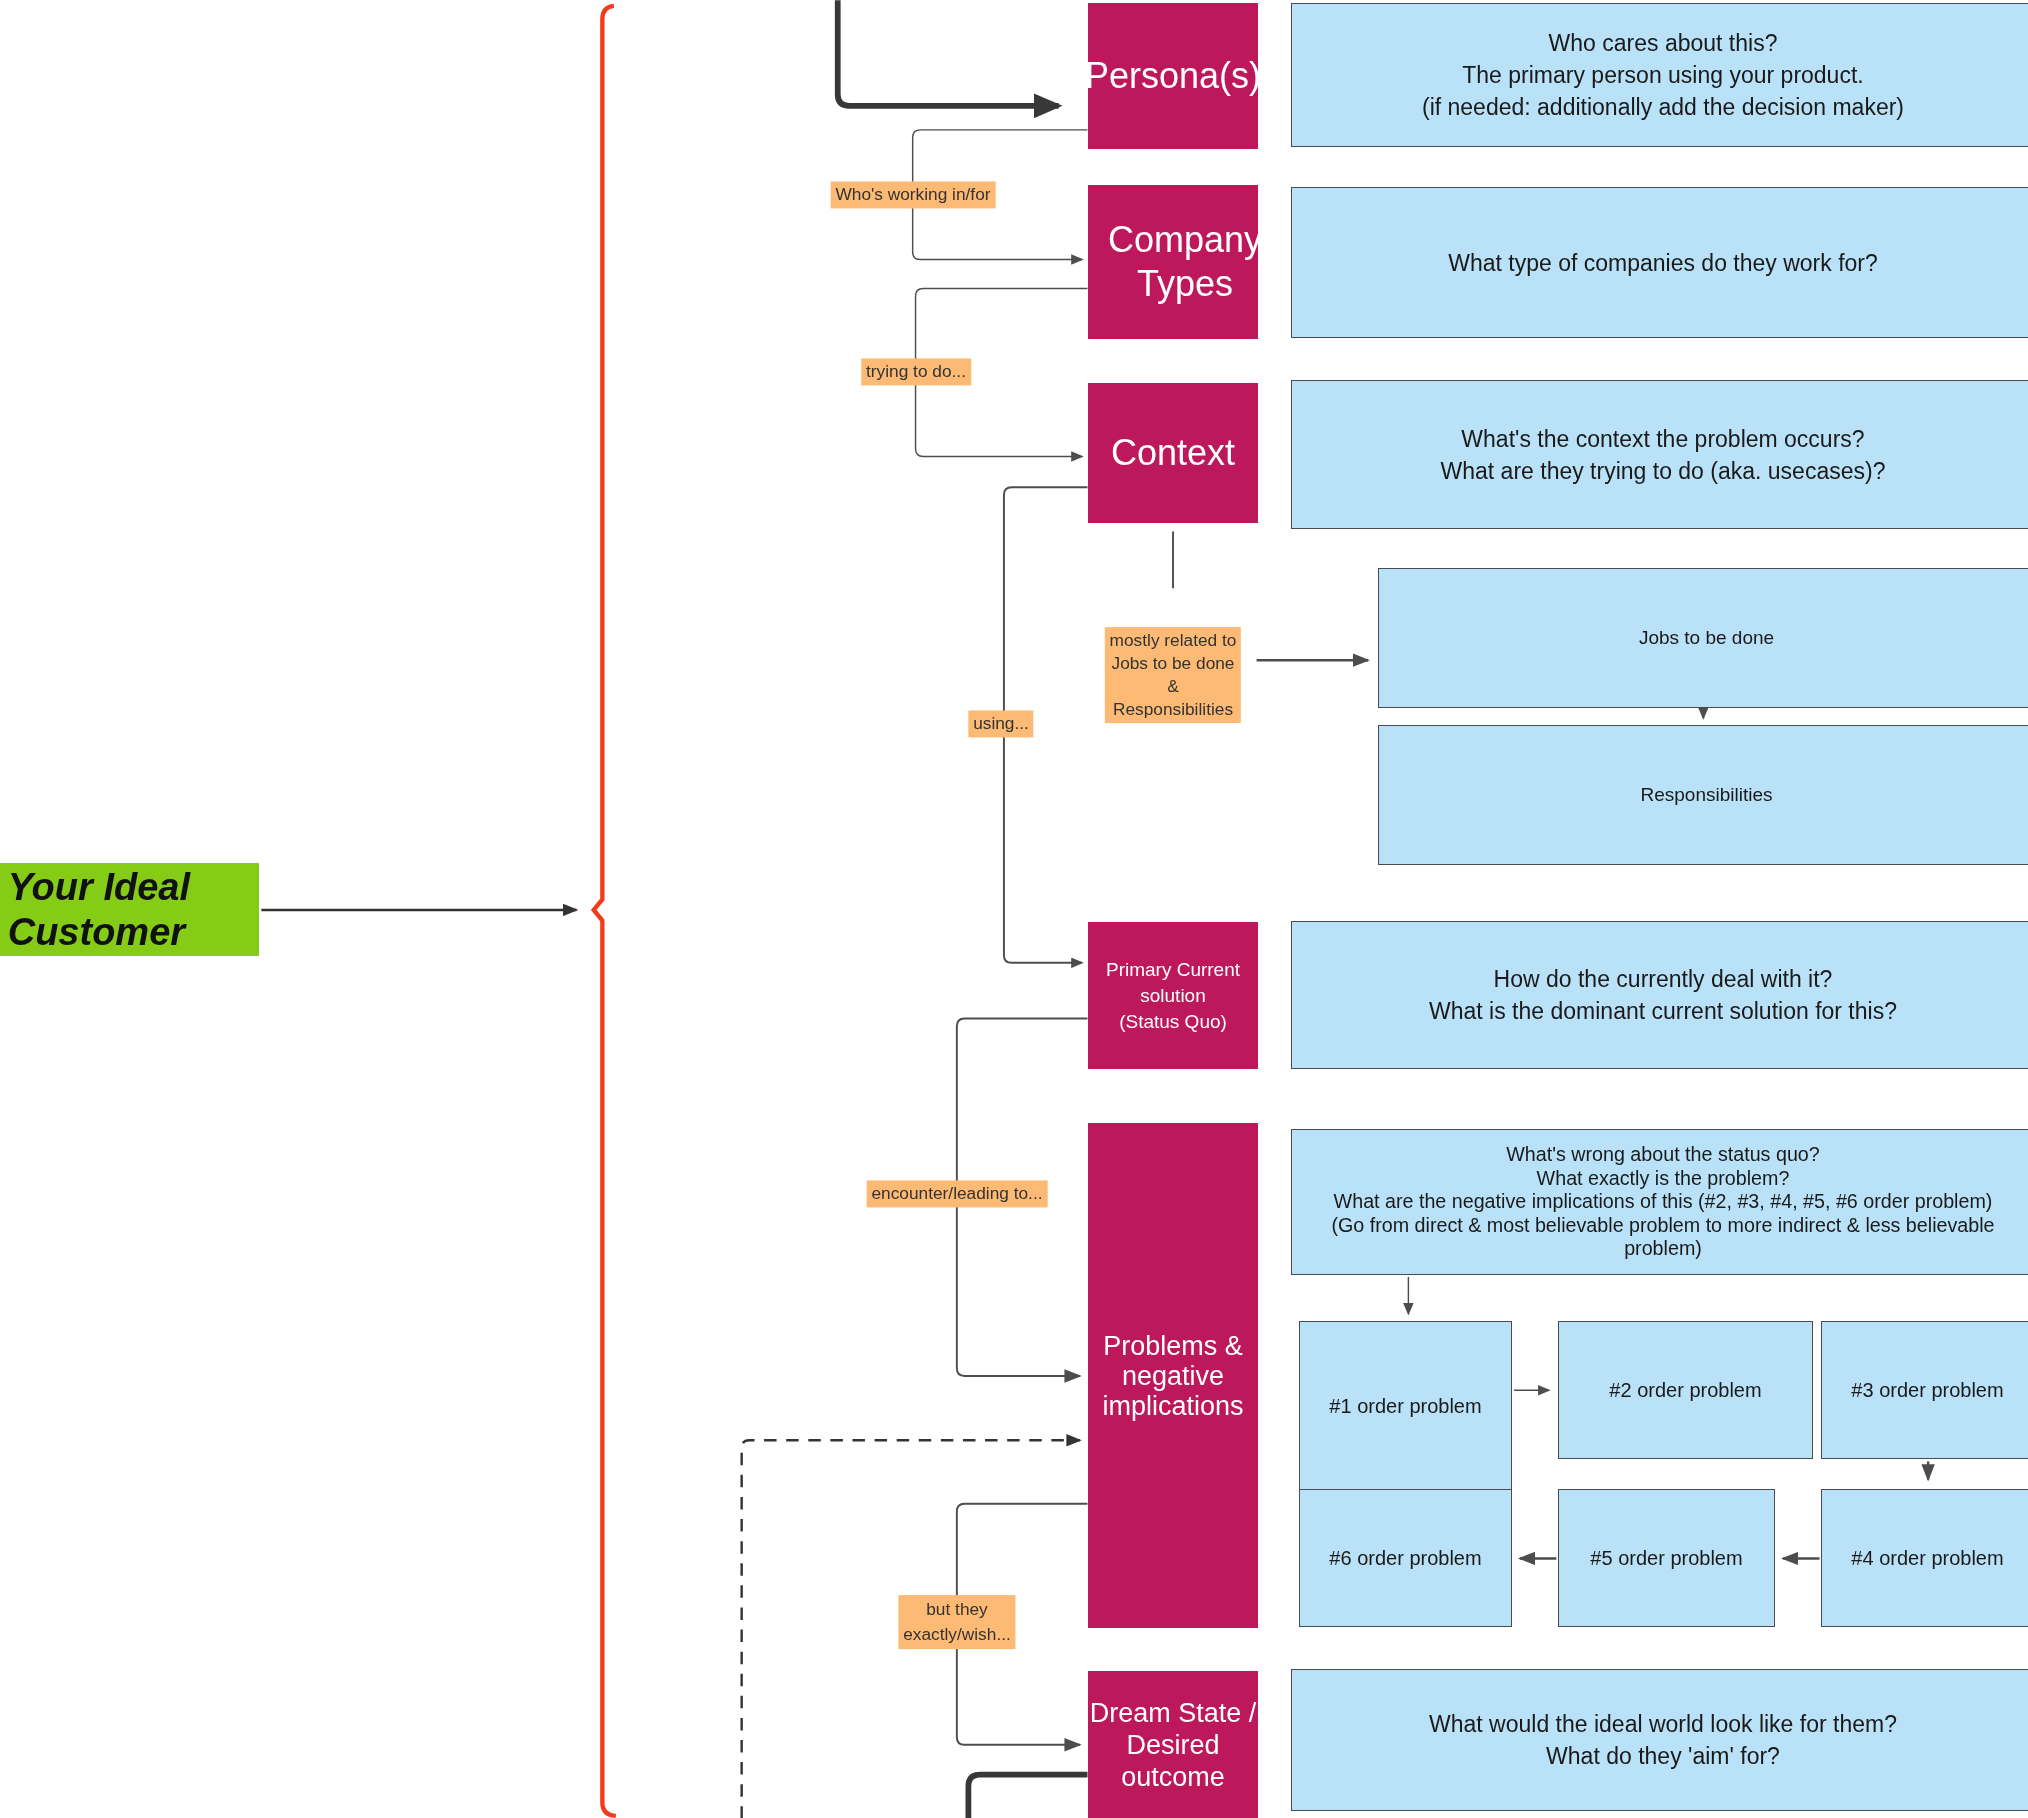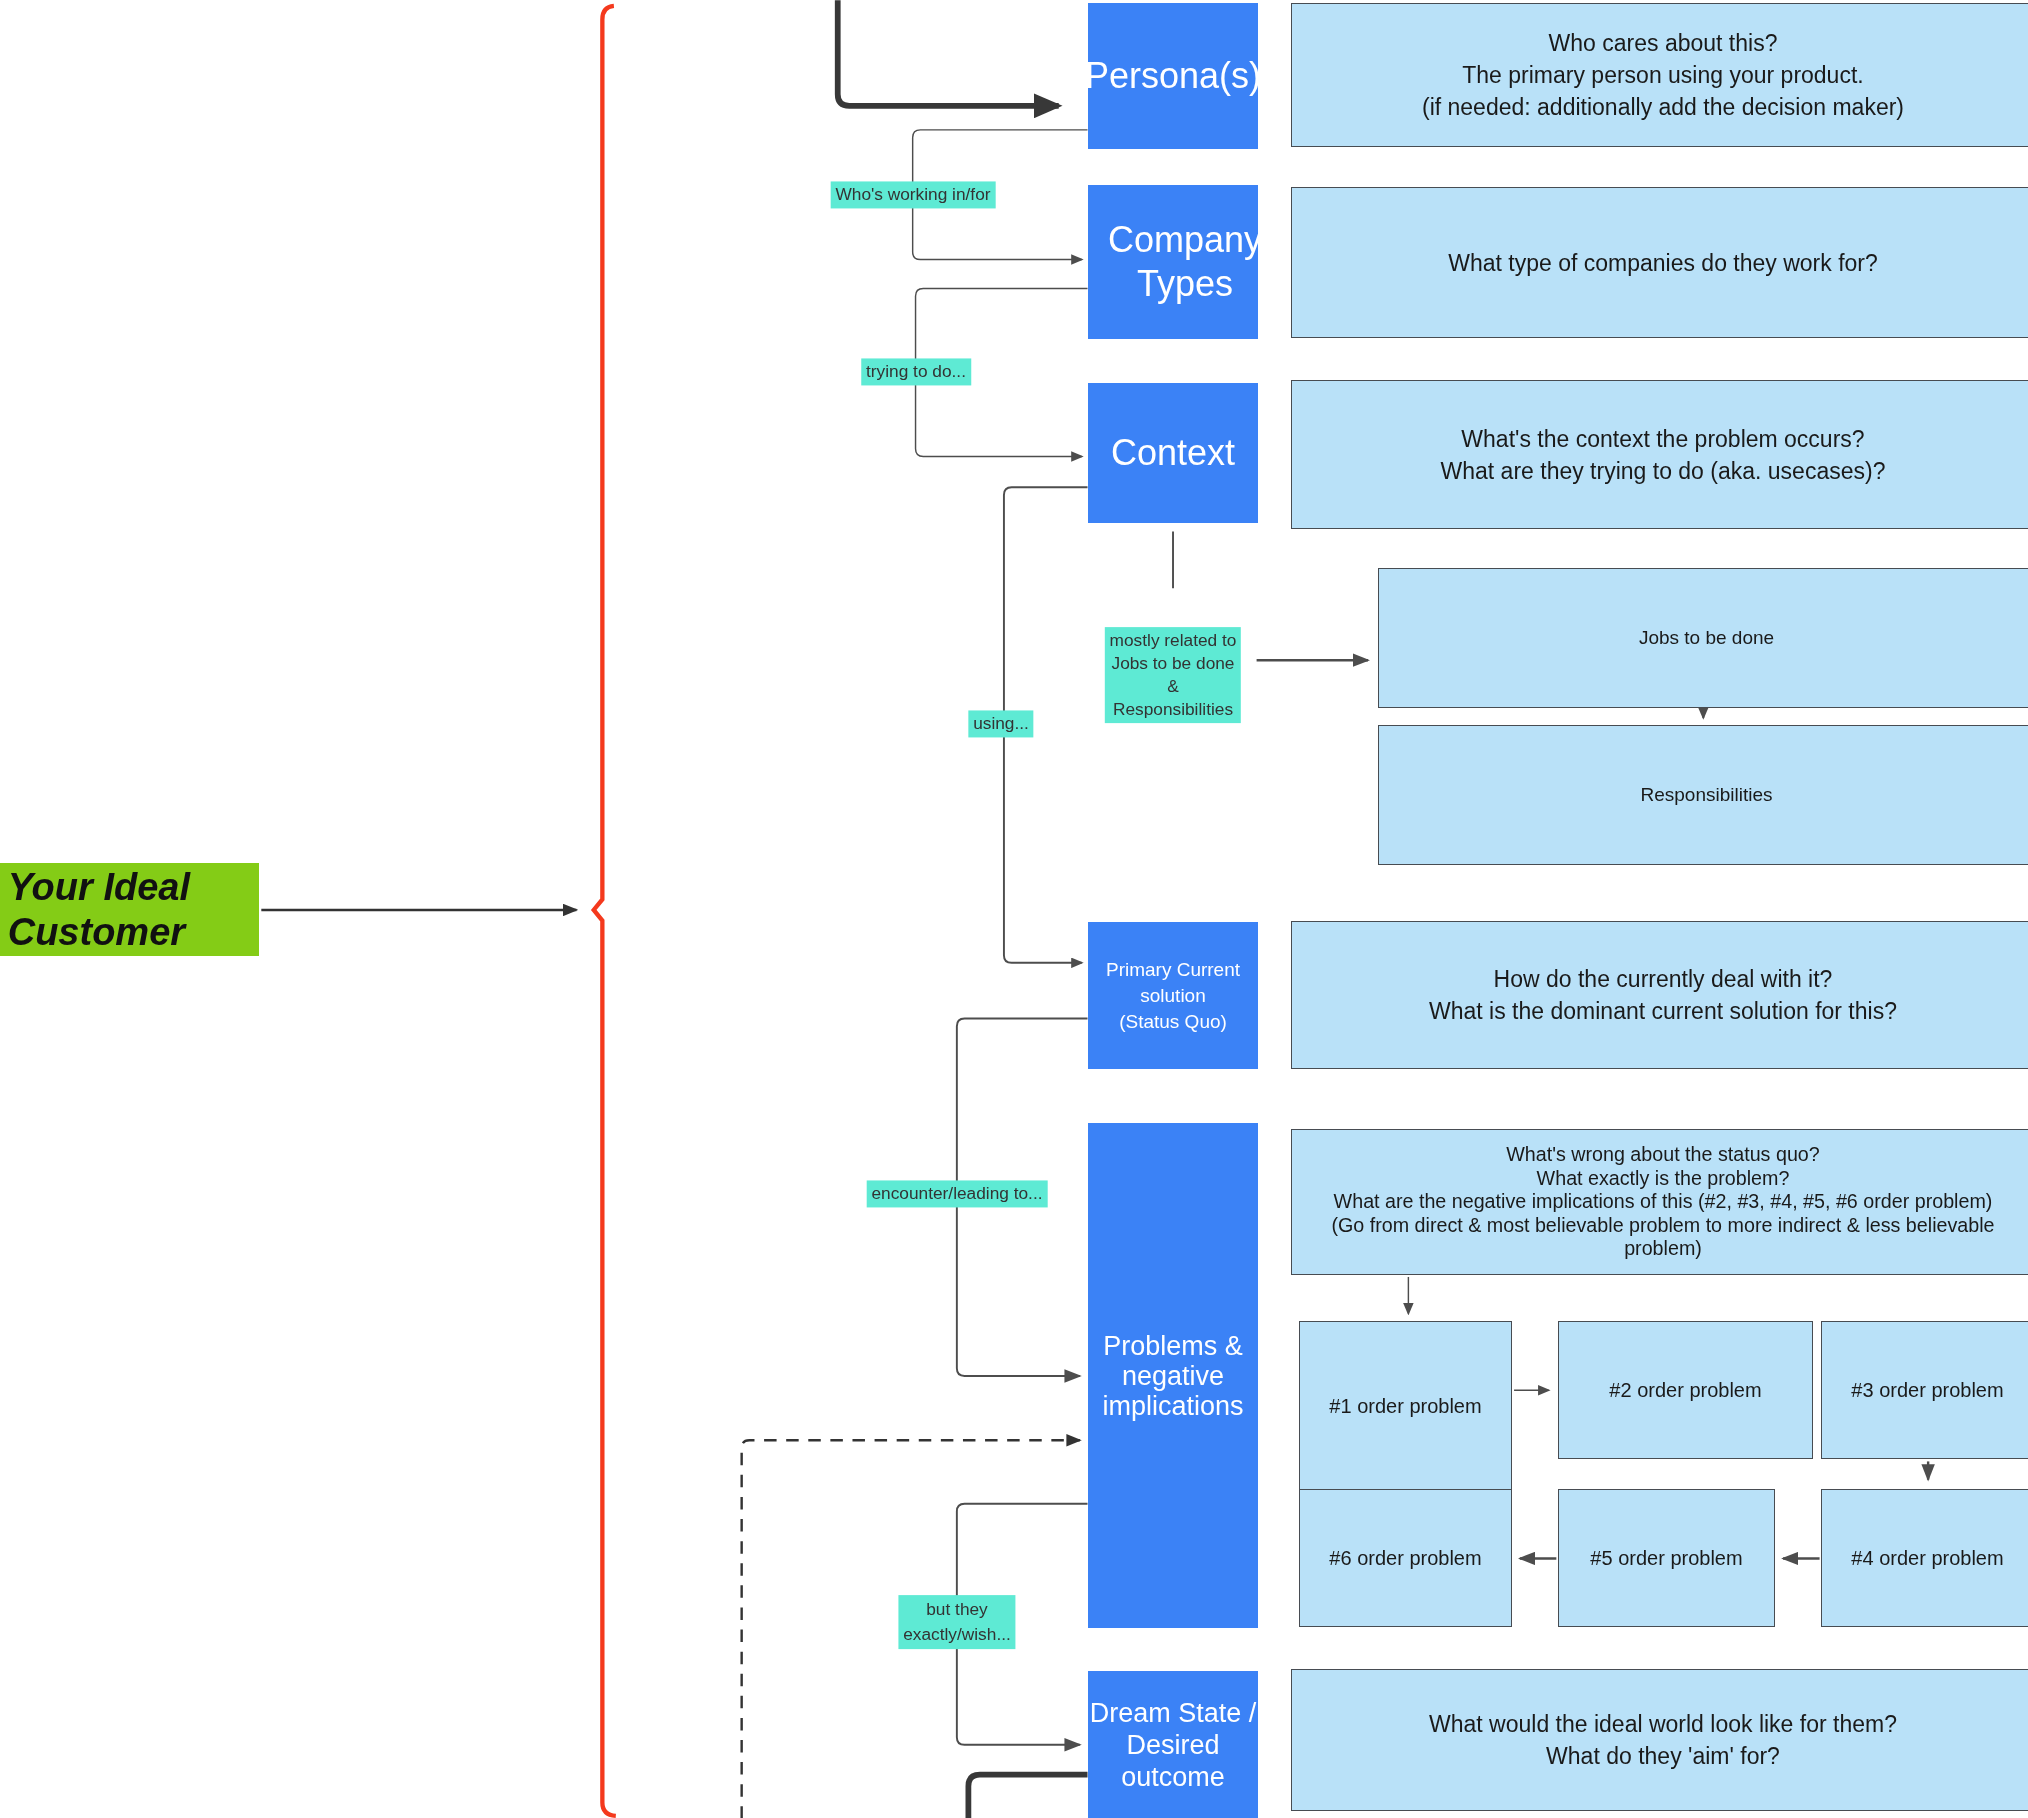--- a/index.html
+++ b/index.html
@@ -1,24 +1,24 @@
 <!DOCTYPE html>
 <html><head>
 <meta charset="utf-8">
 <style>
   html,body{margin:0;padding:0;background:#ffffff;}
   #canvas{position:relative;width:2029px;height:1819px;overflow:hidden;background:#fff;
           font-family:"Liberation Sans",sans-serif;}
   #wires{position:absolute;left:0;top:0;z-index:1;pointer-events:none;}
-  .node-dark{position:absolute;background:#3b82f6;color:#ffffff;display:flex;flex-direction:column;
+  .node-dark{position:absolute;background:#be185d;color:#ffffff;display:flex;flex-direction:column;
              align-items:center;justify-content:center;text-align:center;z-index:2;box-sizing:border-box;}
   .note{position:absolute;background:#b9e1f8;border:1.4px solid #474c52;color:#1a1a1a;display:flex;
         flex-direction:column;align-items:center;justify-content:center;text-align:center;z-index:2;
         box-sizing:border-box;}
-  .edge-label{position:absolute;background:#5eead4;color:#333333;text-align:center;z-index:3;
+  .edge-label{position:absolute;background:#fdba74;color:#333333;text-align:center;z-index:3;
               transform:translate(-50%,-50%);padding:1.9px 4.8px;white-space:nowrap;line-height:1.35;}
   .line{display:block;}
   .ideal{position:absolute;left:0;top:863px;width:259px;height:93px;background:#84cc16;z-index:2;
          display:flex;flex-direction:column;justify-content:center;color:#111;
          font-weight:bold;font-style:italic;font-size:38px;line-height:45px;padding-left:7.7px;box-sizing:border-box;}
   .t37{font-size:36px;line-height:44px;}
   .t28{font-size:27px;line-height:30px;}
   .t28d{font-size:27px;line-height:32px;}
   .t24{font-size:23px;line-height:32px;}
   .t21{font-size:20px;line-height:25px;}

